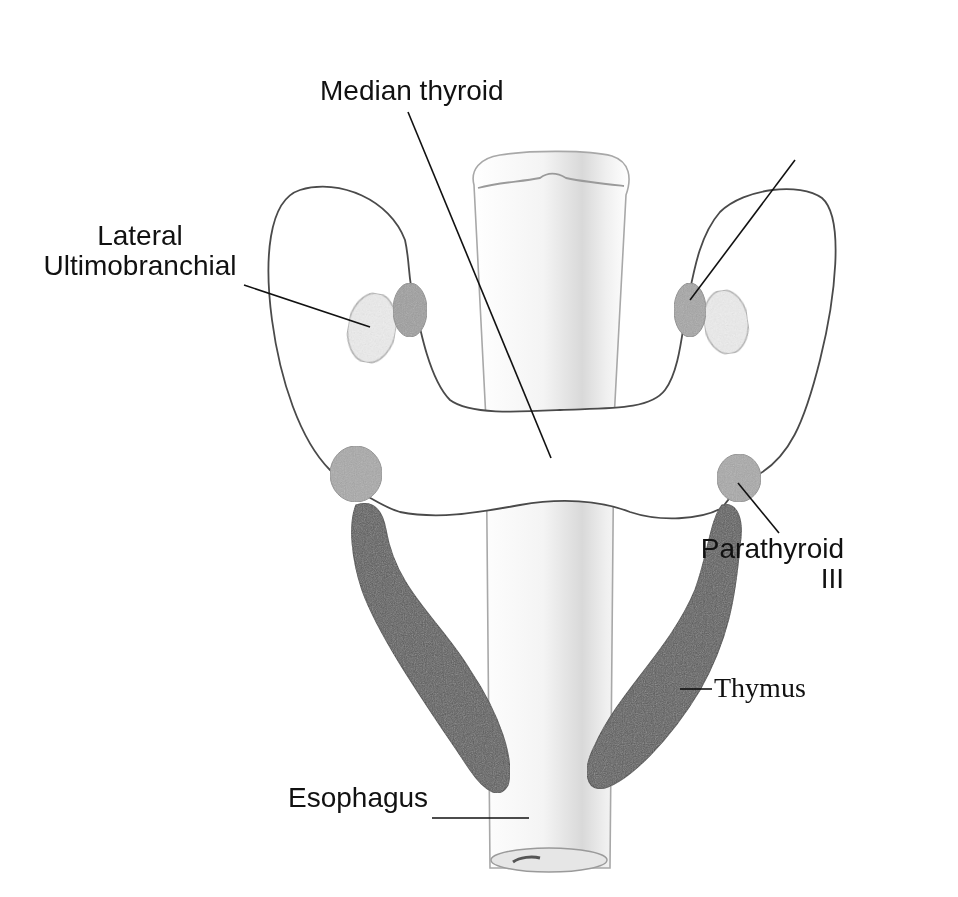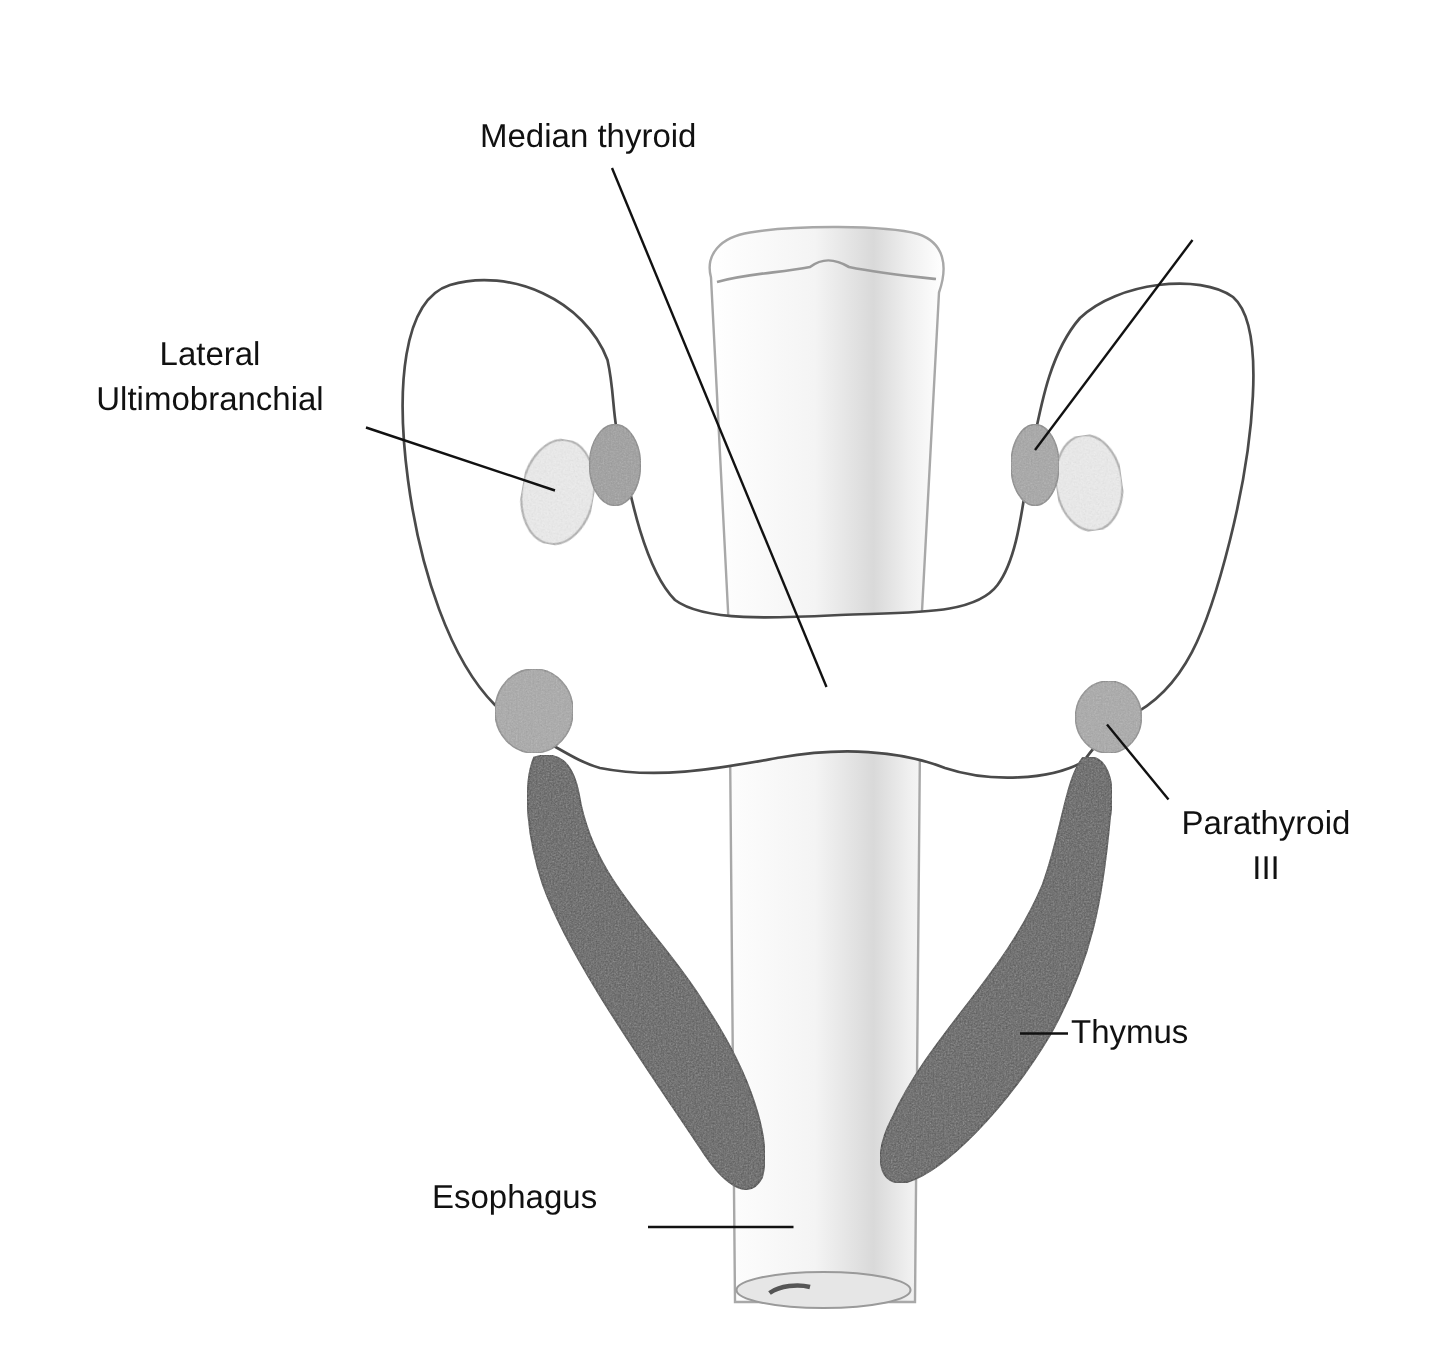--- a/index.html
+++ b/index.html
@@ -1,21 +1,21 @@
 <!DOCTYPE html>
 <html><head>
   <meta charset="utf-8">
   <style>
     html, body { margin: 0; padding: 0; background: #ffffff; }
     body { width: 958px; height: 897px; position: relative; overflow: hidden; }
     #stage { position: absolute; left: 0; top: 0; width: 958px; height: 897px; }
     .lbl {
       position: absolute;
       font-family: "Liberation Sans", sans-serif;
-      font-size: 22px;
+      font-size: 28px;
       line-height: 30px;
       color: #111111;
       white-space: nowrap;
     }
     .lbl.right { text-align: center; }
     .lbl.center { text-align: center; }
     .lbl span { display: block; }
   </style>
 </head>
 <body>
@@ -97,21 +97,21 @@
 
   
   <div class="lbl" style="left:320px; top:76px;">Median thyroid</div>
 
 
   <div class="lbl right" style="left:40px; top:221px; width:200px;">
     <span>Lateral</span>
     <span>Ultimobranchial</span>
   </div>
 
-  <div class="lbl center" style="left:772px; top:534px; width:144px;">
+  <div class="lbl center" style="left:700px; top:534px; width:144px;text-align:right;">
     <span>Parathyroid</span>
     <span>III</span>
   </div>
 
-  <div class="lbl" style="left:714px; top:673px;">Thymus</div>
+  <div class="lbl" style="left:714px; top:673px;font-family:Liberation Serif, serif;">Thymus</div>
 
   <div class="lbl" style="left:288px; top:783px;">Esophagus</div>
 </div>
 
 </body></html>

